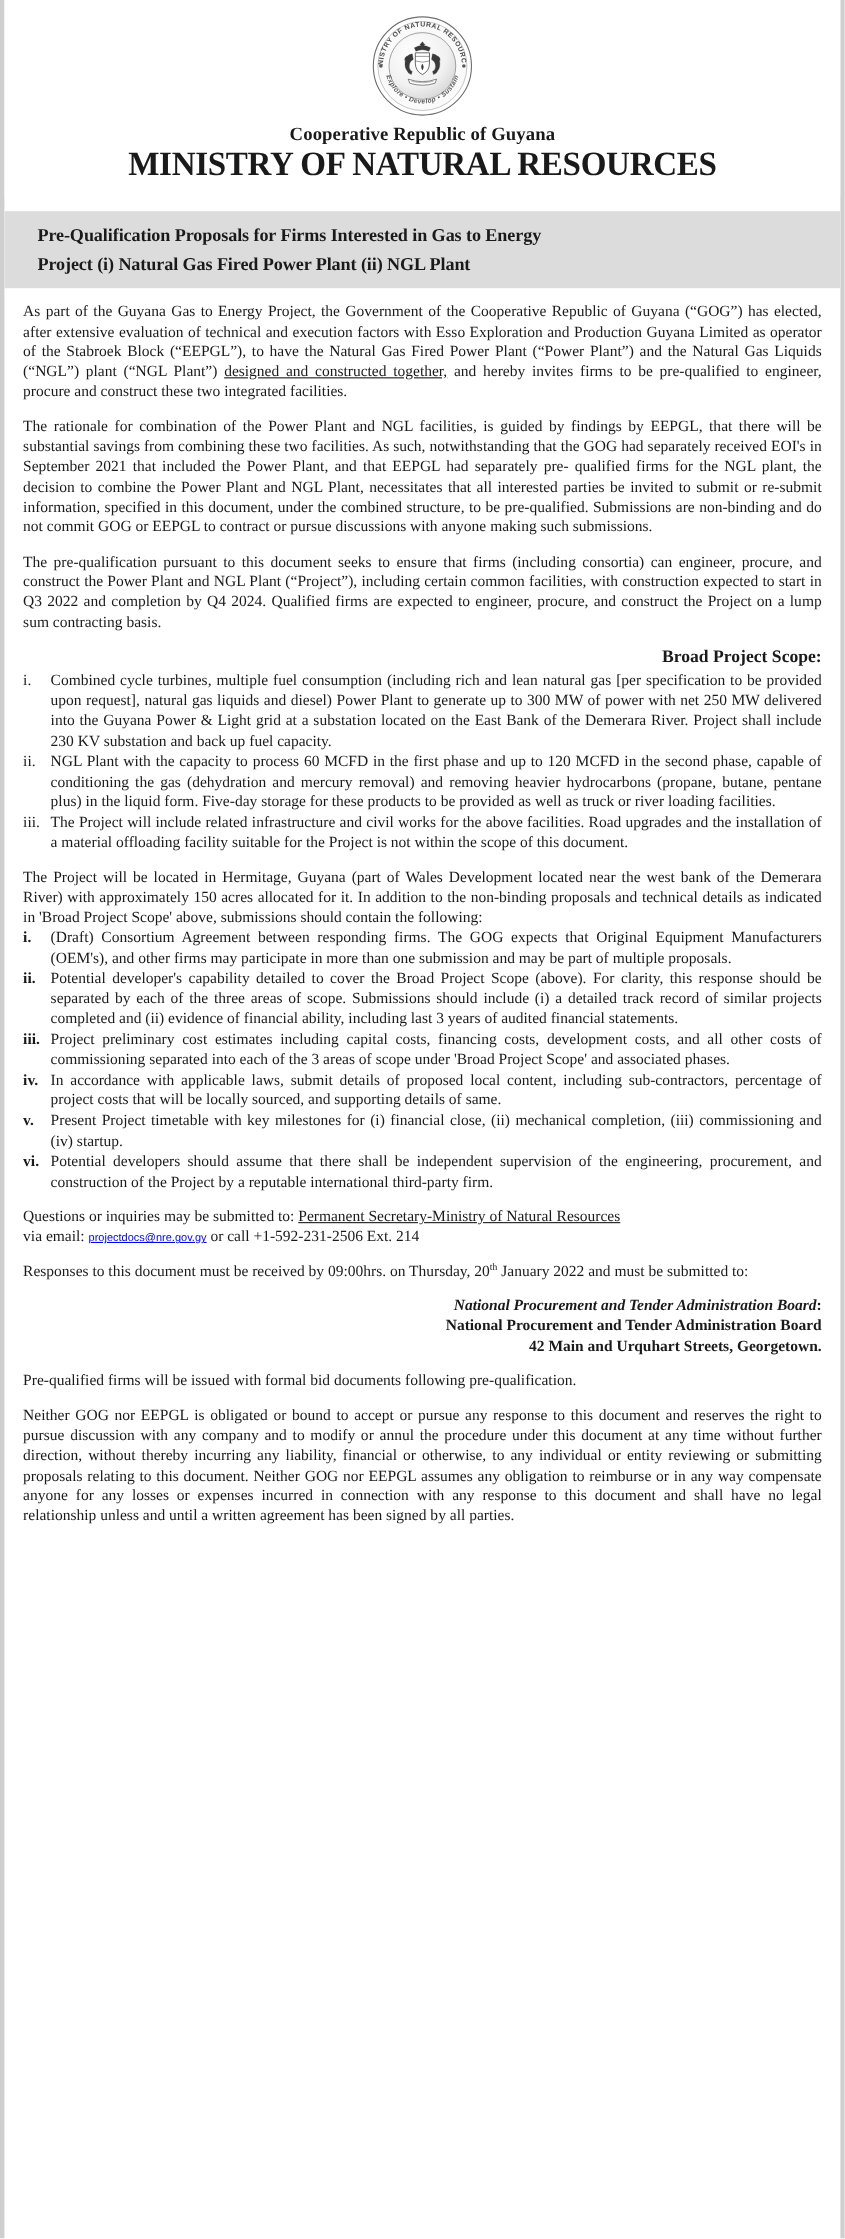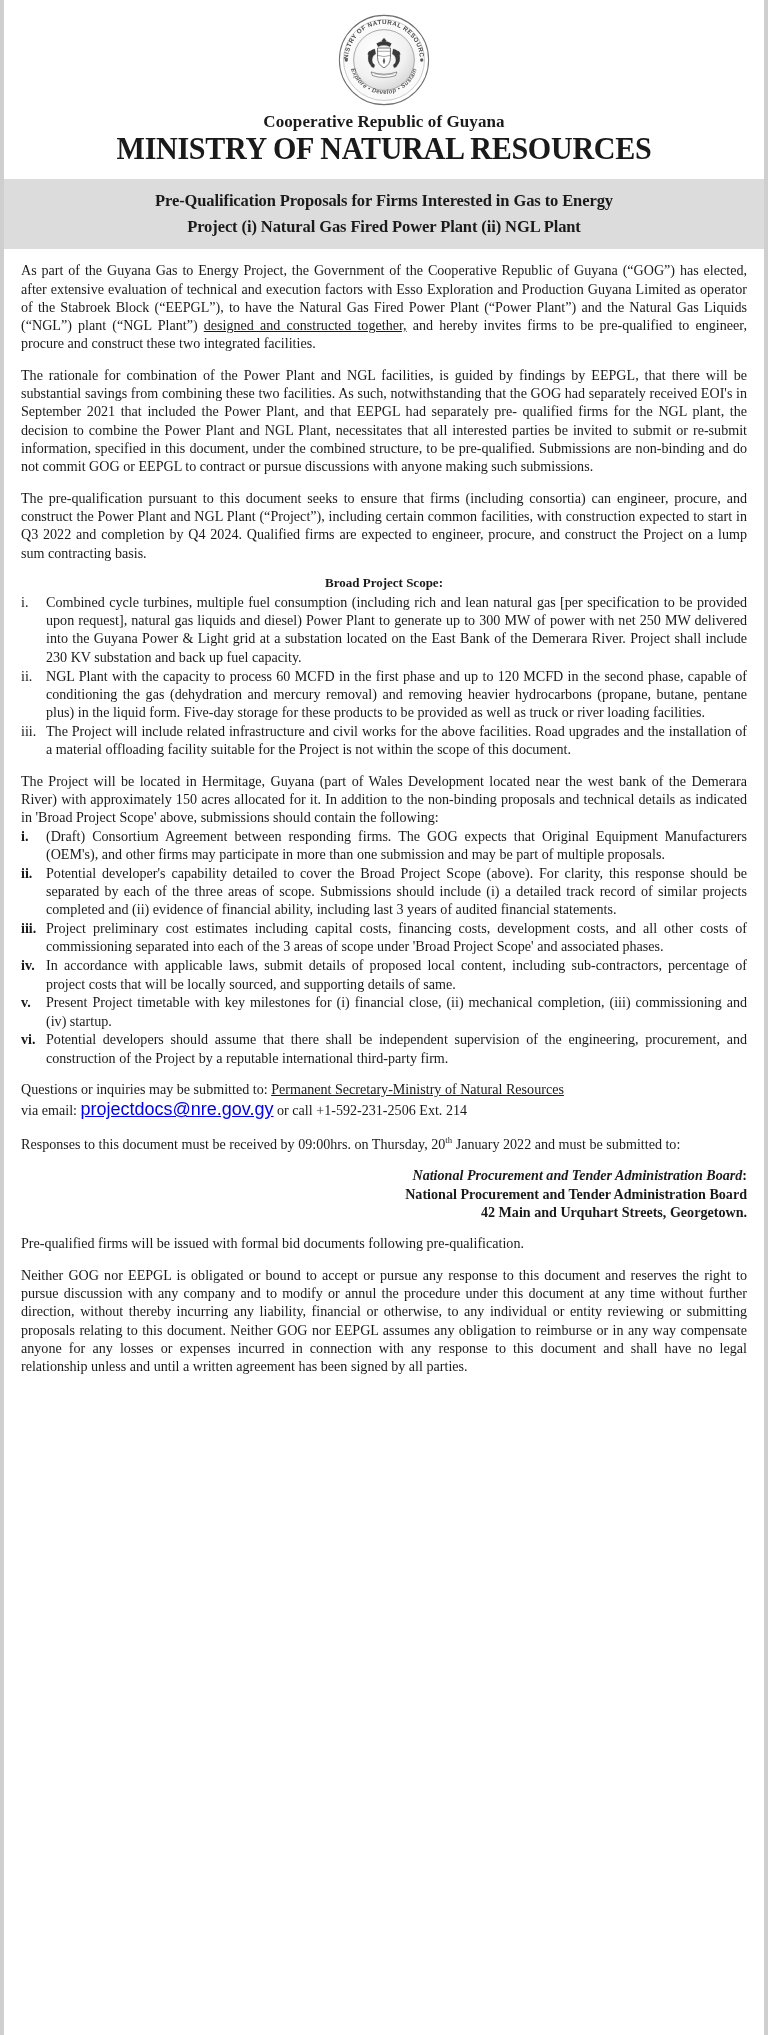--- a/index.html
+++ b/index.html
@@ -49,21 +49,22 @@
     letter-spacing: -0.3px;
     transform: scaleX(0.97);
     margin: 0 0 10px 0;
     line-height: 1.05;
   }
 
   
   .banner {
     background: #dcdcdc;
     padding: 9px 30px 10px 30px;
-    text-align: center;
+    text-align: left;
+    margin-top: 13px;
   }
   .banner-line {
     font-size: 16.5px;
     font-weight: bold;
     line-height: 1.55;
     letter-spacing: -0.1px;
   }
 
   
   .body-wrap {
@@ -76,25 +77,25 @@
     margin: 0 0 13px 0;
     text-align: justify;
   }
   p.para.tight { margin-bottom: 0; }
   .u { text-decoration: underline; }
   .b { font-weight: bold; }
   .bi { font-weight: bold; font-style: italic; }
   sup { font-size: 0.62em; vertical-align: super; line-height: 0; }
 
   h3.section-head {
-    font-size: 13px;
+    font-size: 16px;
     font-weight: bold;
     margin: 0 0 1px 0;
     line-height: 1.3;
-    text-align: center;
+    text-align: right;
   }
 
   
   ol.rlist {
     list-style: none;
     margin: 0 0 13px 0;
     padding: 0;
   }
   ol.rlist li {
     position: relative;
@@ -116,21 +117,21 @@
     margin: 0 0 13px 0;
     line-height: 1.31;
     text-align: left;
   }
   .addr-block div { text-align: right; }
 
   .contact-block { margin: 0 0 13px 0; }
   .email-link {
     text-decoration: underline;
     font-family: "Liberation Sans", "DejaVu Sans", sans-serif;
-    font-size: 18px;
+    font-size: 10px;
   }
 </style>
 </head>
 <body>
 
 <div id="page">
 
   <div class="masthead">
 
     <svg class="seal" viewBox="0 0 200 200" aria-hidden="true">

